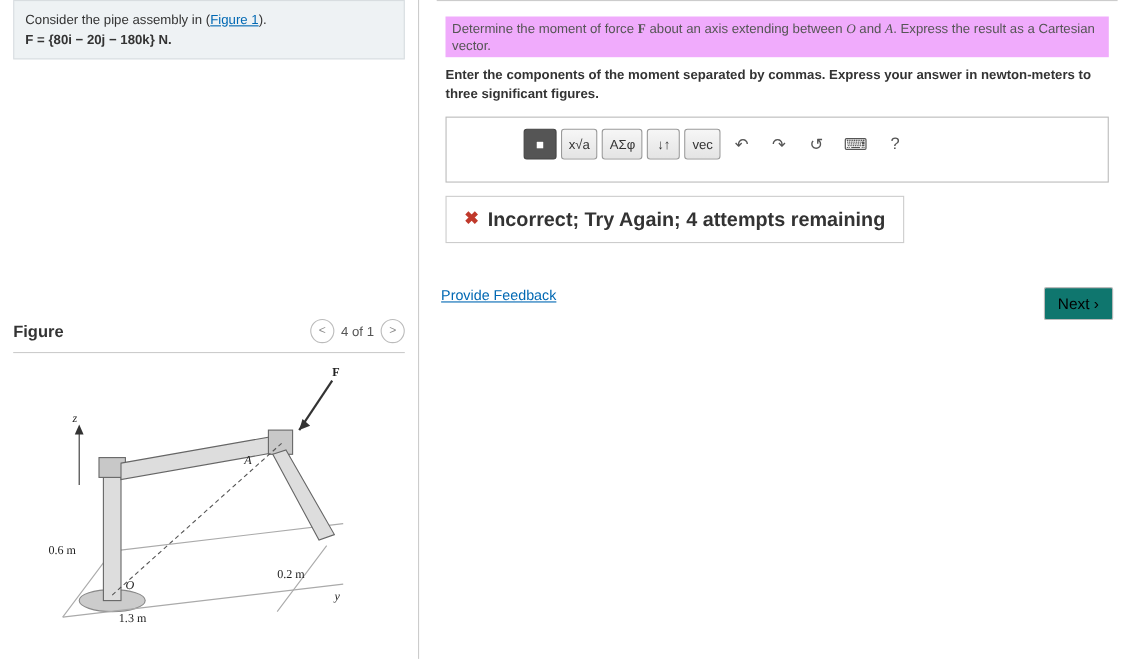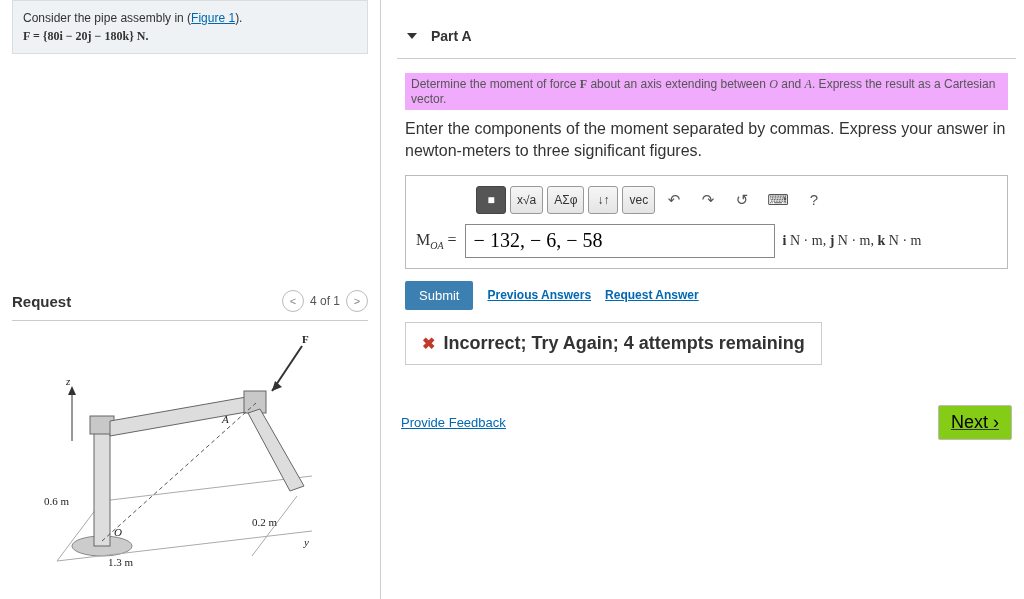--- a/index.html
+++ b/index.html
@@ -14,57 +14,57 @@
   .figure-head { display: flex; justify-content: space-between; align-items: center; padding: 6px 0; }
   .figure-head h3 { font-size: 15px; font-weight: bold; }
   .figure-nav { display: flex; align-items: center; gap: 6px; font-size: 12px; color: #555; }
   .circ-btn { width: 22px; height: 22px; border: 1px solid #bbb; border-radius: 50%; background: #fff; display: flex; align-items: center; justify-content: center; font-size: 11px; color: #888; cursor: pointer; }
   .figure-hr { border: none; border-top: 1px solid #ccc; margin: 2px 0 10px 0; }
   .figure-img { position: relative; width: 320px; height: 240px; }
   .part-header { display: flex; align-items: center; padding: 14px 10px; font-weight: bold; font-size: 14px; margin-top: 14px;}
   .part-hr { border: none; border-top: 1px solid #ccc; margin: 0 0 14px 0; }
   .caret-down { width: 0; height: 0; border-left: 5px solid transparent; border-right: 5px solid transparent; border-top: 6px solid #333; margin-right: 14px; }
   .instr { background: #f0abfc; color: #555; padding: 4px 6px; font-size: 12px; margin: 0 8px 8px 8px; }
-  .instr-strong { font-size: 16px; font-weight: normal; margin: 8px 8px 12px 8px; line-height: 1.4; }
+  .instr-strong { font-size: 12px; font-weight: bold; margin: 8px 8px 12px 8px; line-height: 1.4; }
   .answer-box { border: 1px solid #bbb; margin: 0 8px 12px 8px; padding: 10px; }
   .toolbar { display: flex; gap: 4px; align-items: center; margin-left: 60px; margin-bottom: 10px; }
   .tool-btn { border: 1px solid #999; background: linear-gradient(#f6f6f6,#e4e4e4); border-radius: 3px; min-width: 30px; height: 28px; display: flex; align-items: center; justify-content: center; font-size: 12px; color: #333; cursor: pointer; padding: 0 6px; }
   .tool-btn.dark { background: #555; color: #fff; border-color: #444; }
   .tool-btn.plain { background: transparent; border: none; font-size: 15px; color: #555; }
   .answer-row { display: flex; align-items: center; gap: 8px; }
   .moa-label { font-family: "Times New Roman", serif; font-size: 16px; }
   .moa-label sub { font-style: italic; font-size: 10px; }
   .answer-input { border: 1px solid #888; height: 34px; padding: 0 8px; font-size: 20px; width: 310px; font-family: "Times New Roman", serif; }
   .unit { font-family: "Times New Roman", serif; font-size: 14px; }
   .unit .b { font-weight: bold; }
   .submit-row { display: flex; align-items: center; gap: 14px; margin: 0 8px 12px 8px; }
   .submit-btn { background: #3c7fb1; color: #fff; border: none; border-radius: 2px; padding: 7px 14px; font-size: 13px; cursor: pointer; }
   .link { color: #0068b3; text-decoration: underline; font-size: 12px; cursor: pointer; font-weight: bold;}
   .feedback-box { border: 1px solid #ccc; display: inline-flex; align-items: center; gap: 8px; padding: 10px 16px; margin: 0 8px 20px 8px; }
   .x-icon { color: #c0392b; font-weight: bold; font-size: 16px; }
   .feedback-text { font-weight: bold; font-size: 18px; }
-  .bottom-row { display: flex; justify-content: space-between; align-items: center; margin: 20px 4px 0 4px; text-decoration: underline; }
+  .bottom-row { display: flex; justify-content: space-between; margin: 20px 4px 0 4px; }
   .provide { color: #0068b3; text-decoration: underline; font-size: 13px; cursor: pointer; }
-  .next-btn { border: 1px solid #bbb; background: #84cc16; padding: 6px 12px; font-size: 18px; border-radius: 2px; cursor: pointer; }
+  .next-btn { border: 1px solid #bbb; background: #0f766e; padding: 6px 12px; font-size: 14px; border-radius: 2px; cursor: pointer; }
   .pipe-label { position: absolute; font-size: 11px; font-family: "Times New Roman", serif; color: #222; }
 </style>
 </head>
 <body>
 
 <div class="page">
 
   <div class="left-col">
     <div class="problem-box">
       <span>Consider the pipe assembly in (</span><a href="#">Figure 1</a><span>).</span><br>
-      <span class="bold" style="font-family:Liberation Serif, serif;">F = {80i − 20j − 180k} N.</span>
+      <span class="bold" style="font-family:Liberation Sans, sans-serif;">F = {80i − 20j − 180k} N.</span>
     </div>
 
     <div class="figure-section">
       <div class="figure-head">
-        <h3>Request</h3>
+        <h3>Figure</h3>
         <div class="figure-nav">
           <div class="circ-btn">&lt;</div>
           <span>4 of 1</span>
           <div class="circ-btn">&gt;</div>
         </div>
       </div>
       <hr class="figure-hr">
       <div class="figure-img">
         <svg width="320" height="240" viewBox="0 0 320 240">
 
@@ -99,56 +99,42 @@
         <span class="pipe-label" style="left:102px;top:195px;font-style:italic;">O</span>
         <span class="pipe-label" style="left:292px;top:205px;font-style:italic;">y</span>
         <span class="pipe-label" style="left:32px;top:140px;margin-top:24px;">0.6 m</span>
         <span class="pipe-label" style="left:96px;top:225px;">1.3 m</span>
         <span class="pipe-label" style="left:240px;top:185px;">0.2 m</span>
       </div>
     </div>
   </div>
 
   <div class="right-col">
-    <div class="part-header">
-      <span class="caret-down"></span>
-      <span>Part A</span>
-    </div>
     <hr class="part-hr">
 
     <div class="instr">
       <span>Determine the moment of force </span><span style="font-family:'Times New Roman',serif;font-weight:bold;">F</span><span> about an axis extending between </span><span style="font-family:'Times New Roman',serif;font-style:italic;">O</span><span> and </span><span style="font-family:'Times New Roman',serif;font-style:italic;">A</span><span>. Express the result as a Cartesian vector.</span>
     </div>
     <div class="instr-strong">Enter the components of the moment separated by commas. Express your answer in newton-meters to three significant figures.</div>
 
     <div class="answer-box">
       <div class="toolbar">
         <div class="tool-btn dark">■</div>
         <div class="tool-btn">x√a</div>
         <div class="tool-btn">ΑΣφ</div>
         <div class="tool-btn">↓↑</div>
         <div class="tool-btn">vec</div>
         <div class="tool-btn plain">↶</div>
         <div class="tool-btn plain">↷</div>
         <div class="tool-btn plain">↺</div>
         <div class="tool-btn plain">⌨</div>
         <div class="tool-btn plain">?</div>
       </div>
-      <div class="answer-row">
-        <span class="moa-label"><span>M</span><sub>OA</sub><span> = </span></span>
-        <input class="answer-input" type="text" value="− 132, − 6, − 58" style="">
-        <span class="unit"><span class="b">i</span> N · m, <span class="b">j</span> N · m, <span class="b">k</span> N · m</span>
-      </div>
     </div>
 
-    <div class="submit-row">
-      <button class="submit-btn">Submit</button>
-      <span class="link">Previous Answers</span>
-      <span class="link">Request Answer</span>
-    </div>
 
     <div class="feedback-box">
       <span class="x-icon">✖</span>
       <span class="feedback-text">Incorrect; Try Again; 4 attempts remaining</span>
     </div>
 
     <div class="bottom-row">
       <span class="provide">Provide Feedback</span>
       <button class="next-btn"><span>Next</span> <span>›</span></button>
     </div>

